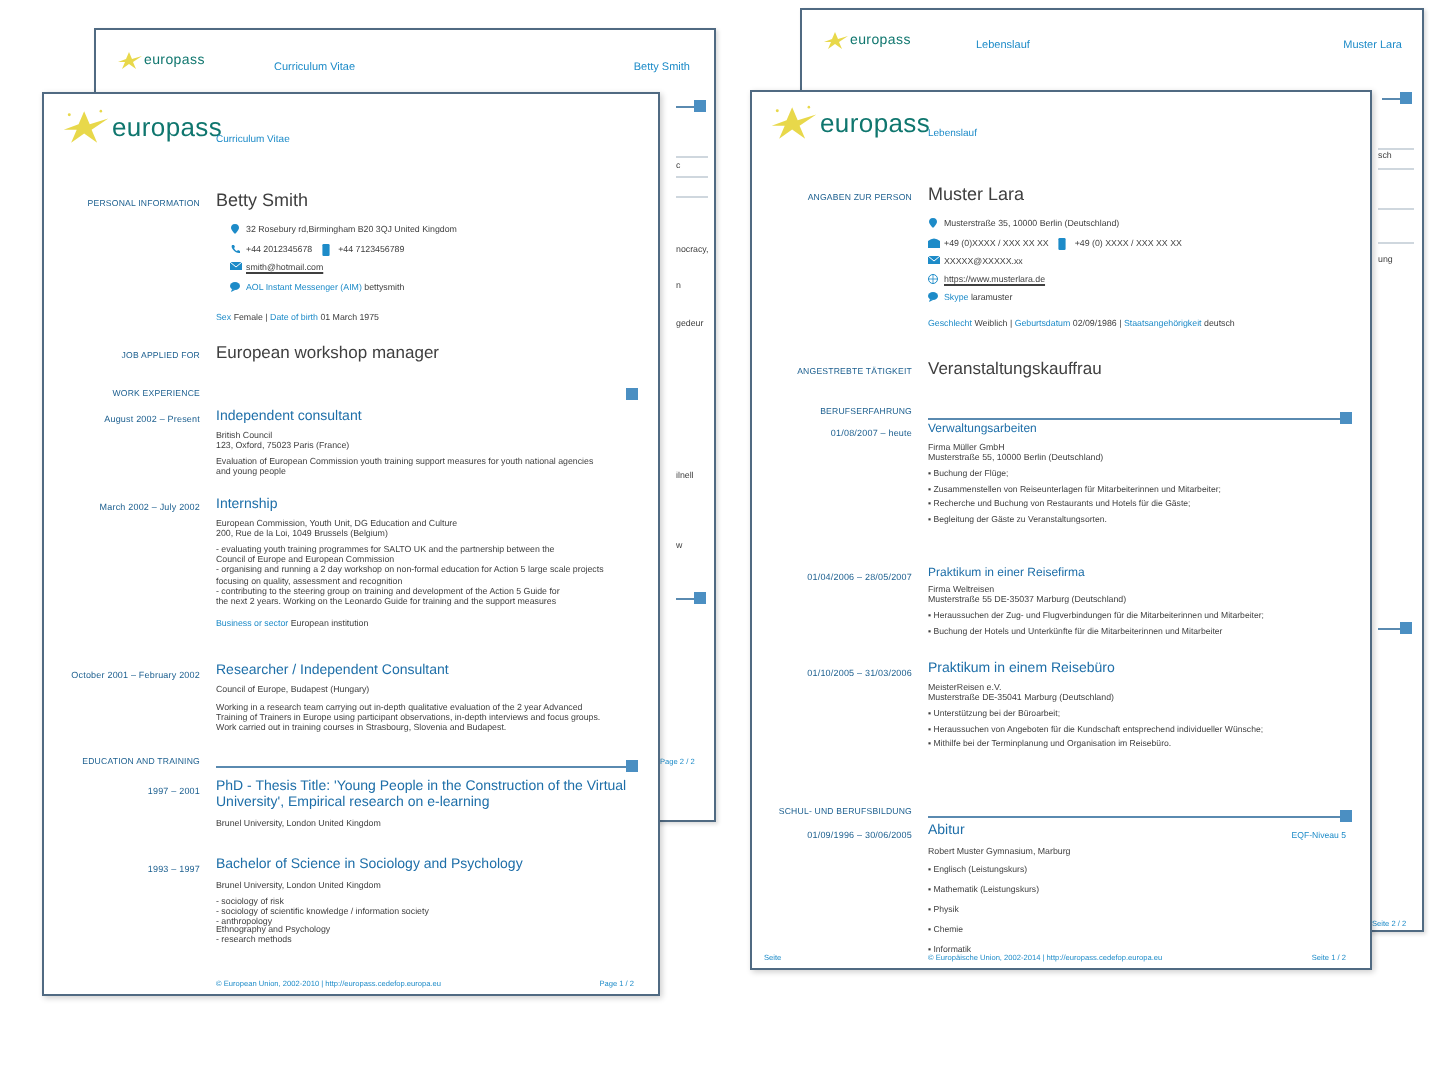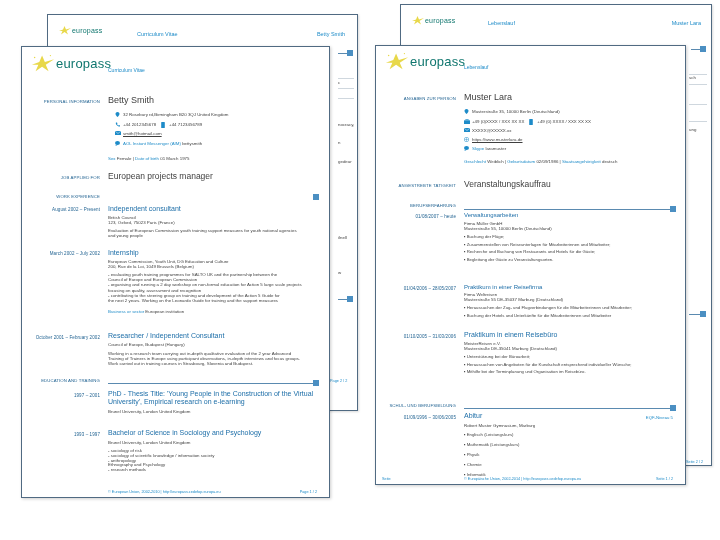--- a/index.html
+++ b/index.html
@@ -105,21 +105,21 @@
           <ellipse cx="5" cy="4" rx="5" ry="4" fill="#1d8bc8"></ellipse>
           <path d="M2 7 L1 10 L5 8 Z" fill="#1d8bc8"></path>
         </svg></span>
     <span class="accent">AOL Instant Messenger (AIM)</span>&nbsp;<span>bettysmith</span>
   </div>
   <div class="row" style="left:86px; top:109px;">
     <span class="accent">Sex</span>&nbsp;<span>Female</span>&nbsp;|&nbsp;<span class="accent">Date of birth</span>&nbsp;<span>01 March 1975</span>
   </div>
 
   <div class="lbl" style="left:0; width:78px; top:128px;">Job applied for</div>
-  <div class="big" style="left:86px; top:124px;">European projects manager</div>
+  <div class="big" style="left:86px; top:124px;">European workshop manager</div>
 
   <div class="lbl" style="left:0; width:78px; top:147px;">Work experience</div>
   <div class="rule" style="left:86px; top:150px; width:210px; background:transparent;"></div>
 
   <div class="lbl date" style="left:0; width:78px; top:160px;">August 2002 – Present</div>
   <div class="jobtitle" style="left:86px; top:158px;">Independent consultant</div>
   <div class="small" style="left:86px; top:168px;"><span>British Council</span><br><span>123, Oxford, 75023 Paris (France)</span></div>
   <div class="small" style="left:86px; top:181px; width:190px;">Evaluation of European Commission youth training support measures for youth national agencies and young people</div>
 
   <div class="lbl date" style="left:0; width:78px; top:204px;">March 2002 – July 2002</div>

